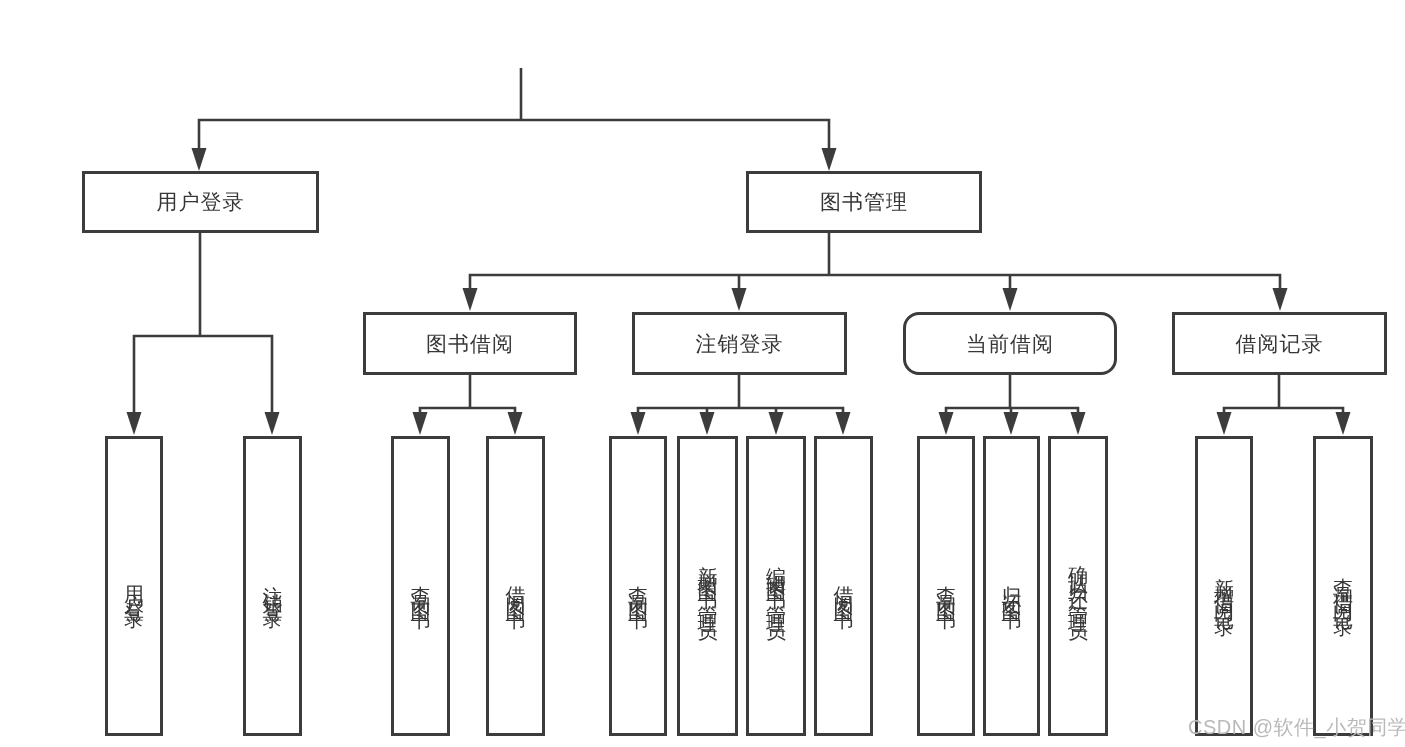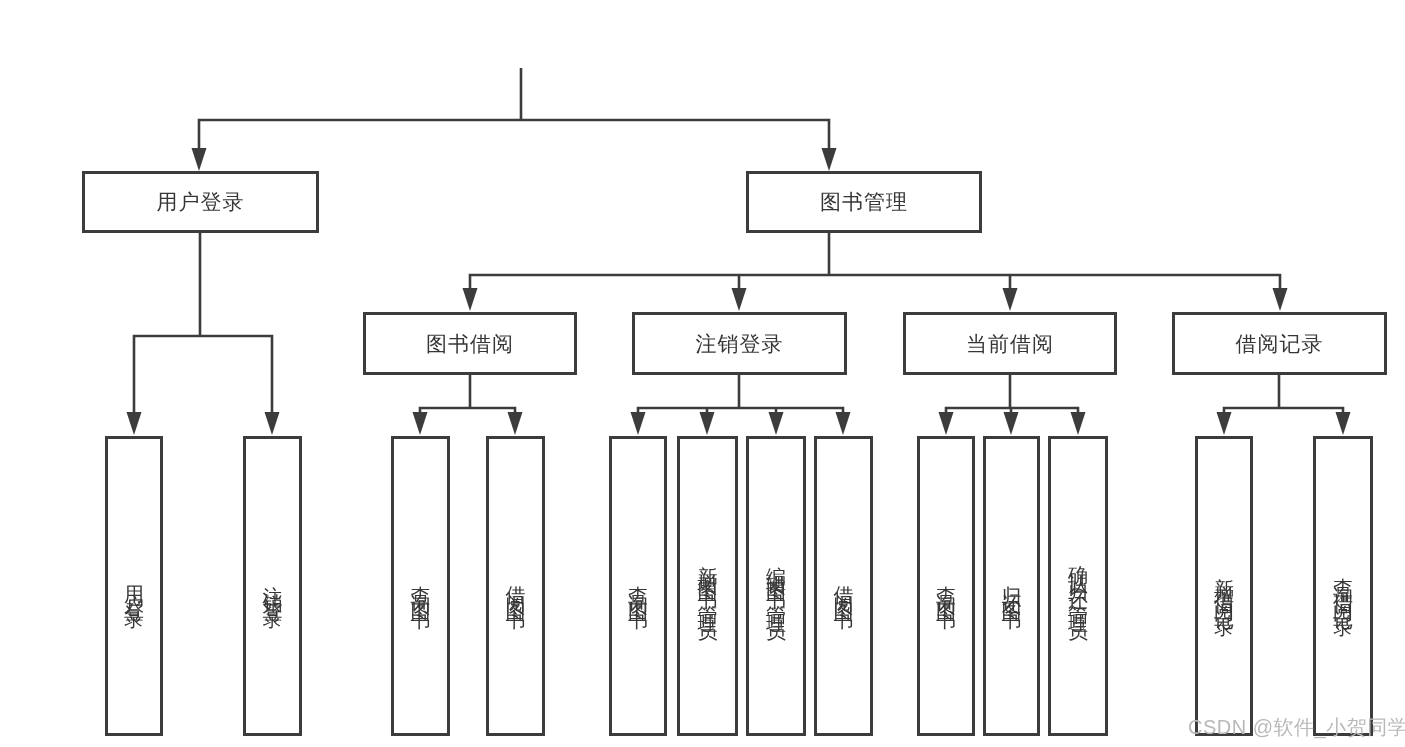--- a/index.html
+++ b/index.html
@@ -89,21 +89,21 @@
   <div class="node h" style="left:746px;top:171px;width:236px;height:62px;">
     <span>图书管理</span>
   </div>
 
   <div class="node h" style="left:363px;top:312px;width:214px;height:63px;">
     <span>图书借阅</span>
   </div>
   <div class="node h" style="left:632px;top:312px;width:215px;height:63px;">
     <span>注销登录</span>
   </div>
-  <div class="node h" style="left:903px;top:312px;width:214px;height:63px;">
+  <div class="node h" style="left:903px;top:312px;width:214px;height:63px;border-radius:16px;">
     <span>当前借阅</span>
   </div>
   <div class="node h" style="left:1172px;top:312px;width:215px;height:63px;">
     <span>借阅记录</span>
   </div>
 
   <div class="node v" style="left:105px;top:436px;width:58px;height:300px;">
     <span class="vt">用户登录</span>
   </div>
   <div class="node v" style="left:243px;top:436px;width:59px;height:300px;">

